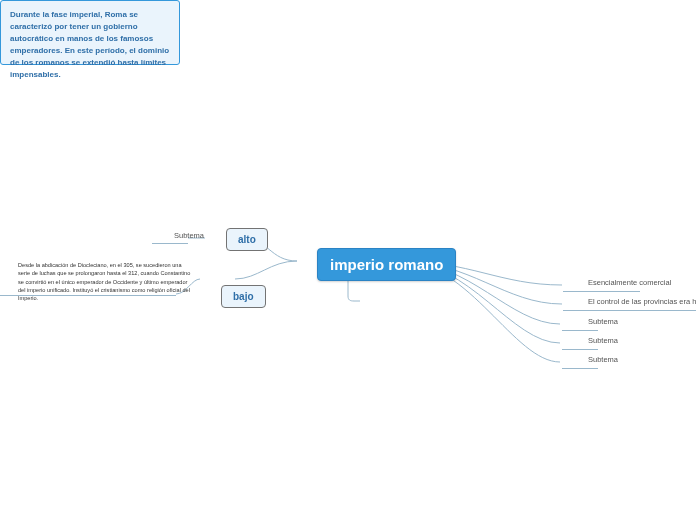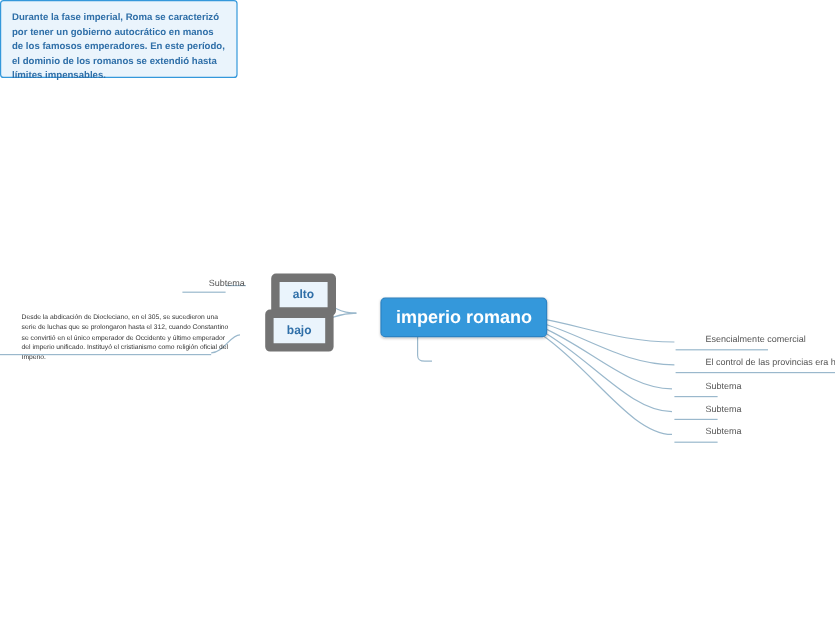--- a/index.html
+++ b/index.html
@@ -42,21 +42,21 @@
     color: #ffffff;
     font-size: 15px;
     font-weight: bold;
     padding: 7px 12px;
     white-space: nowrap;
     box-shadow: 0 1px 2px rgba(0,0,0,0.18);
   }
   
   .boxed {
     background: #eaf4fc;
-    border: 7px solid #737373;
+    border: 1px solid #737373;
     border-radius: 4px;
     color: #2f6fa8;
     font-size: 10px;
     font-weight: bold;
     padding: 5px 11px;
     white-space: nowrap;
   }
   
   .plain {
     color: #555555;
@@ -115,35 +115,35 @@
   </svg>
 
   <div class="node central" style="left:297px; top:248px;">
     <span>imperio romano</span>
   </div>
 
   <div class="node boxed" style="left:206px; top:228px;">
     <span>alto</span>
   </div>
 
-  <div class="node boxed" style="left:201px; top:258px;">
+  <div class="node boxed" style="left:201px; top:285px;">
     <span>bajo</span>
   </div>
 
   <div class="node plain" style="left:152px; top:231px;">
     <span>Subtema</span>
   </div>
   <div class="underline" style="left:152px; top:243px; width:36px;"></div>
 
   <div class="node para" style="left:-4px; top:261px; width:180px;">
     <span>Desde la abdicación de Diocleciano, en el 305, se sucedieron una serie de luchas que se prolongaron hasta el 312, cuando Constantino se convirtió en el único emperador de Occidente y último emperador del imperio unificado. Instituyó el cristianismo como religión oficial del Imperio.</span>
   </div>
   <div class="underline" style="left:-4px; top:295px; width:180px;"></div>
 
-  <div class="note" style="left:350px; top:292px; width:198px; height:65px;">
+  <div class="note" style="left:350px; top:292px; width:180px; height:65px;">
     <span>Durante la fase imperial, Roma se caracterizó por tener un gobierno autocrático en manos de los famosos emperadores. En este período, el dominio de los romanos se extendió hasta límites impensables.</span>
   </div>
 
   <div class="node plain" style="left:566px; top:278px;text-align:right;">
     <span>Esencialmente comercial</span>
   </div>
   <div class="underline" style="left:563px; top:291px; width:77px;"></div>
 
   <div class="node plain" style="left:566px; top:297px;">
     <span>El control de las provincias era hecho por Roma</span>

